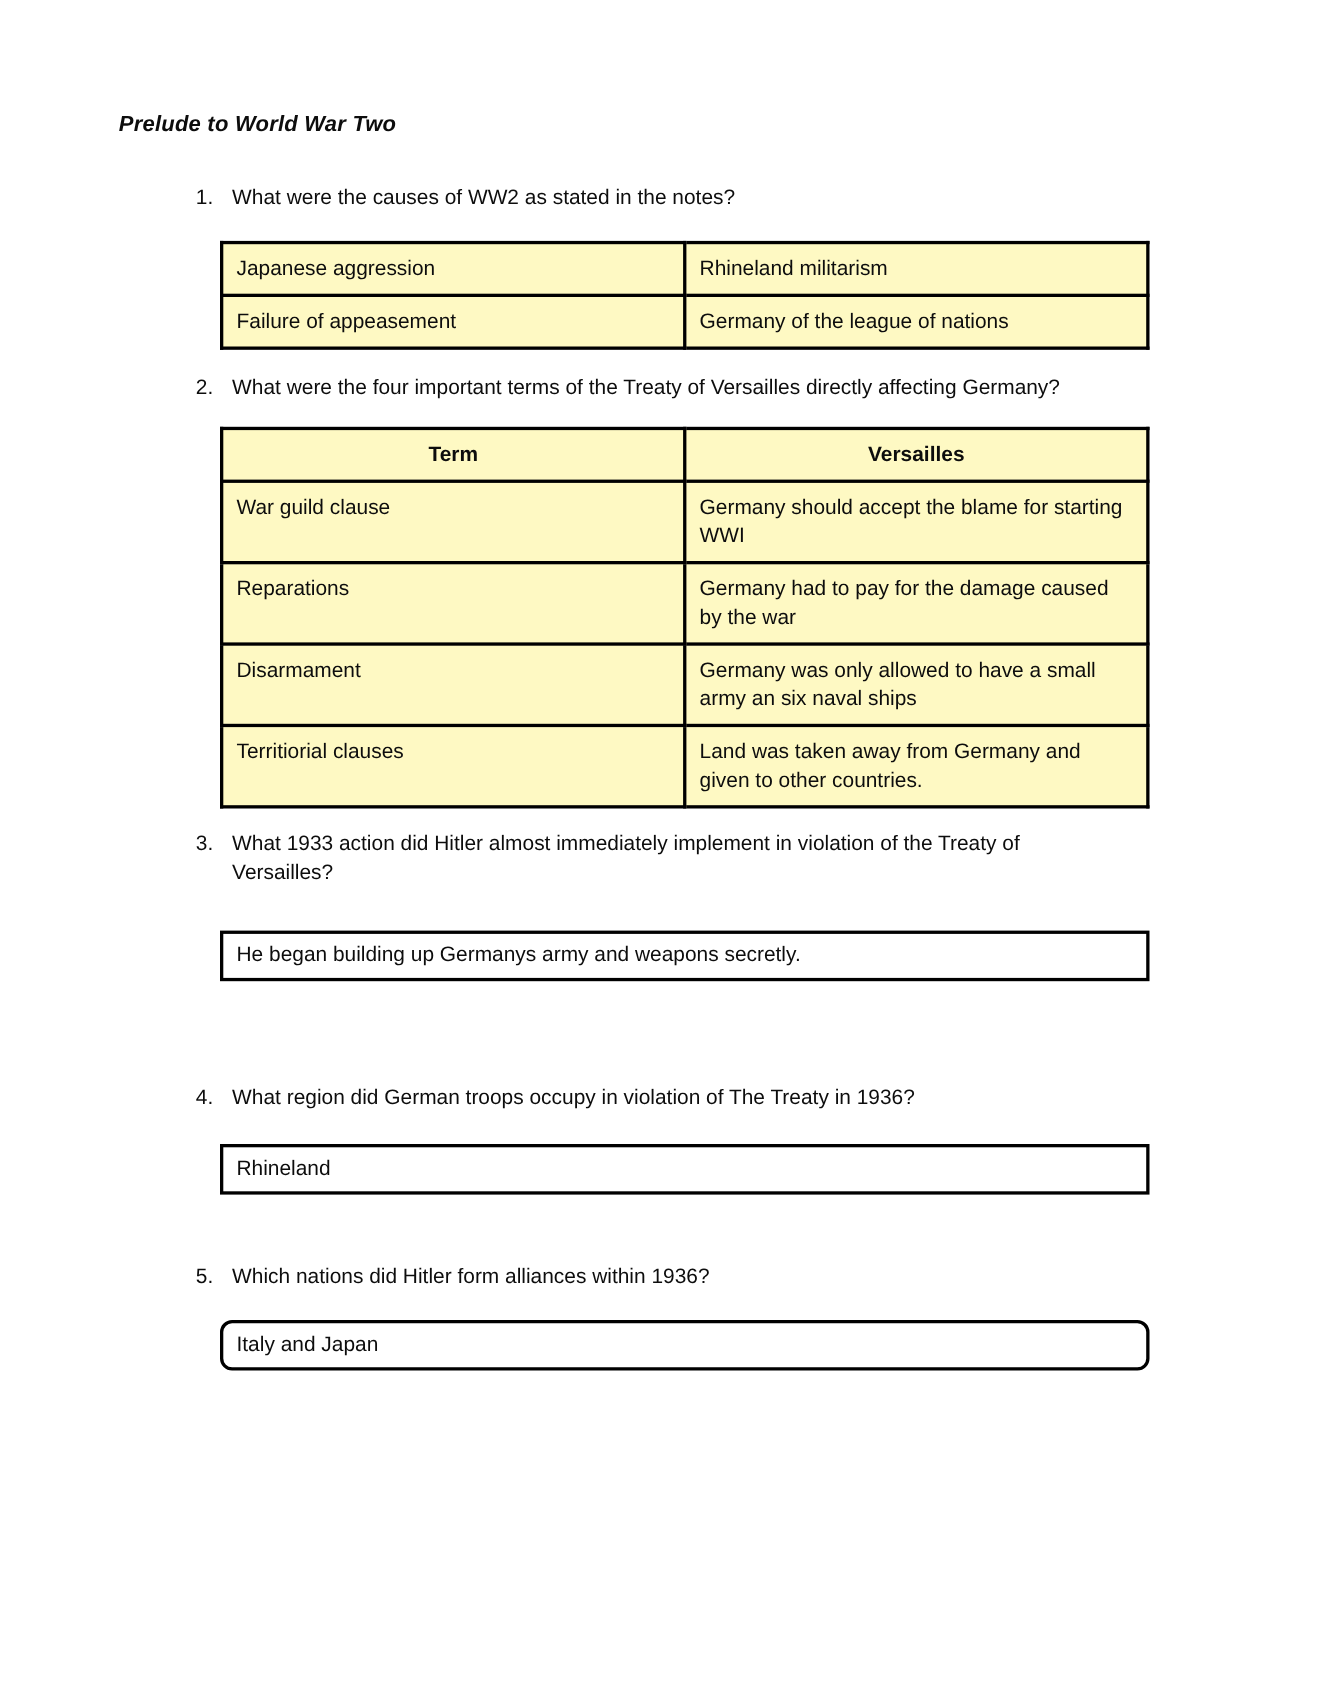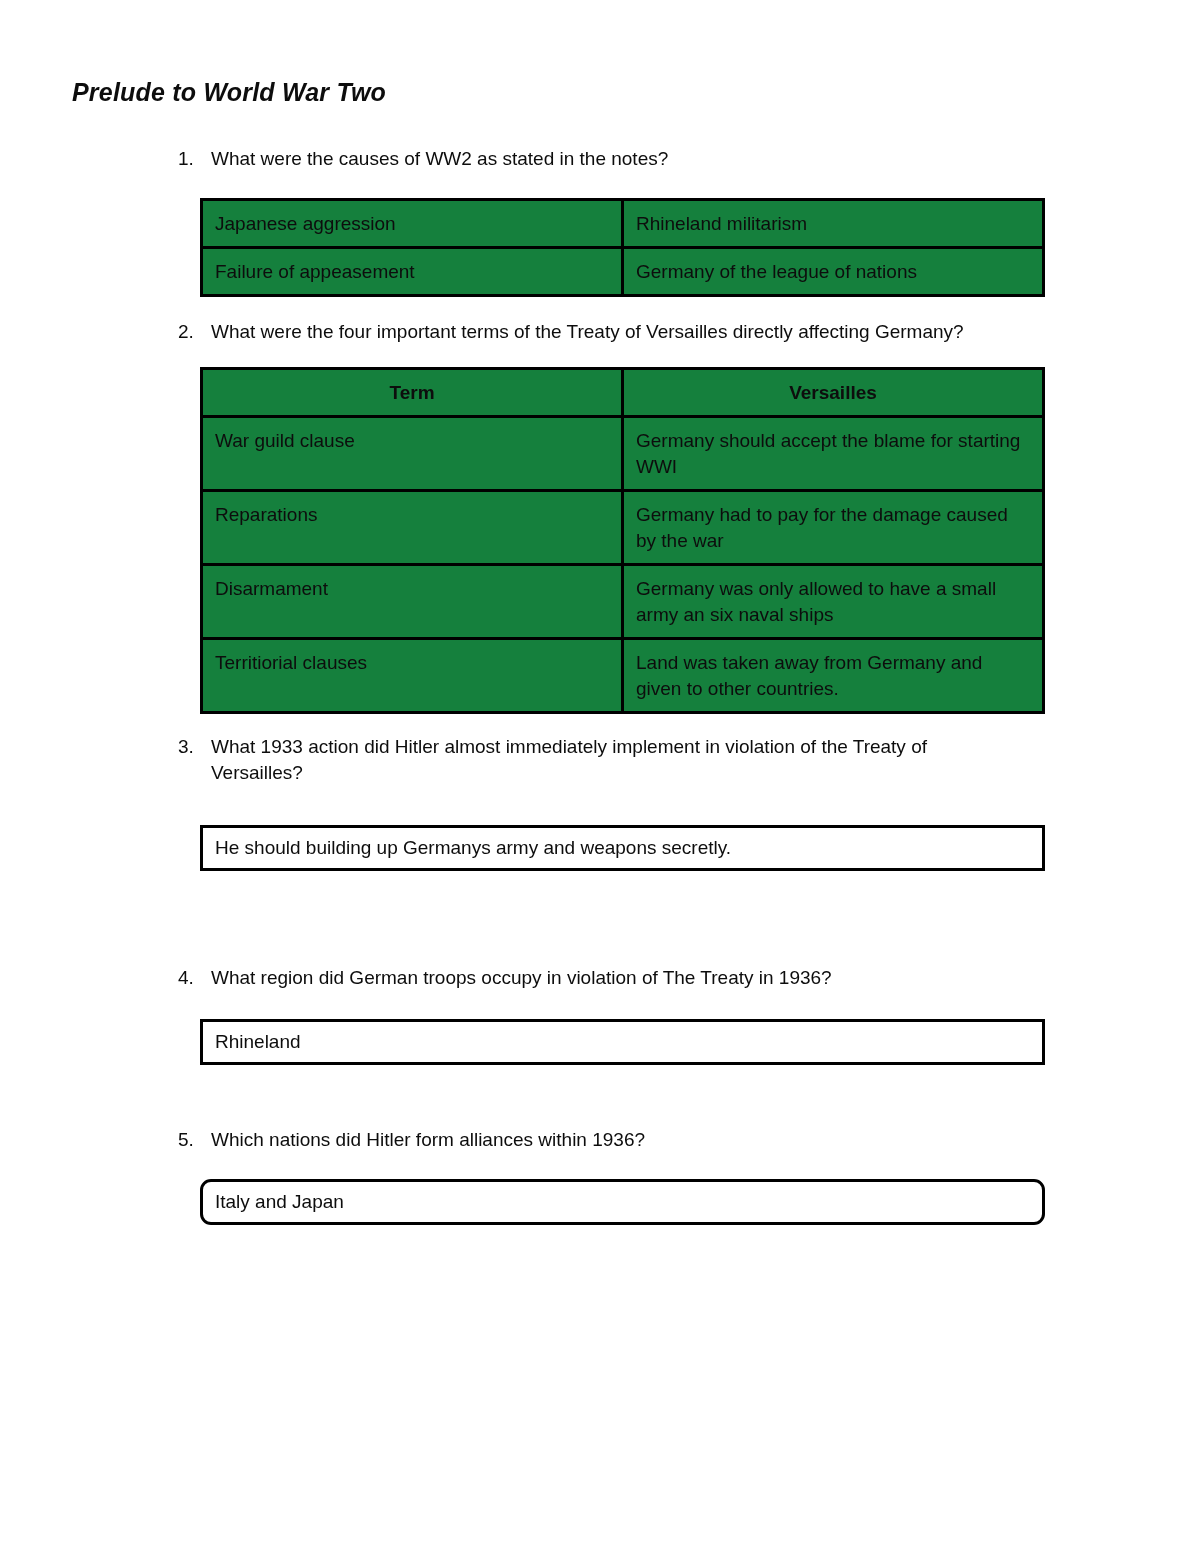--- a/index.html
+++ b/index.html
@@ -7,23 +7,23 @@
   .page {
     position: relative;
     width: 1200px;
     height: 1553px;
     margin: 0 auto;
     background: #ffffff;
     font-family: "Liberation Sans", "DejaVu Sans", sans-serif;
     color: #0d0d0d;
   }
   .doc-title {
-    padding-top: 76px;
-    margin-left: 72px;
-    font-size: 25px;
+    padding-top: 97px;
+    margin-left: 108px;
+    font-size: 20px;
     font-weight: bold;
     font-style: italic;
     letter-spacing: 0.2px;
     line-height: 32px;
   }
   .question {
     display: flex;
     margin-left: 178px;
     width: 800px;
     font-size: 19px;
@@ -45,21 +45,21 @@
   }
   .causes-table { margin-top: 26px; }
   .terms-table { margin-top: 22px; }
   table.doc-table th,
   table.doc-table td {
     border: 3px solid #000000;
     font-size: 19px;
     line-height: 26px;
     vertical-align: top;
     padding: 10px 12px 9px 12px;
-    background: #15803d;
+    background: #fef9c3;
   }
   .causes-table td { height: 46px; }
   .terms-table th {
     height: 44px;
     text-align: center;
     font-weight: bold;
     vertical-align: middle;
     padding: 8px 12px;
   }
   .terms-table td { height: 71px; }
@@ -136,21 +136,21 @@
       </tr>
     </tbody>
   </table>
 
   <div class="question q3">
     <span class="qnum">3.</span>
     <span class="qtext">What 1933 action did Hitler almost immediately implement in violation of the Treaty of Versailles?</span>
   </div>
 
   <div class="answer-box abox1">
-    <span>He should building up Germanys army and weapons secretly.</span>
+    <span>He began building up Germanys army and weapons secretly.</span>
   </div>
 
   <div class="question q4">
     <span class="qnum">4.</span>
     <span class="qtext">What region did German troops occupy in violation of The Treaty in 1936?</span>
   </div>
 
   <div class="answer-box abox2">
     <span>Rhineland</span>
   </div>

